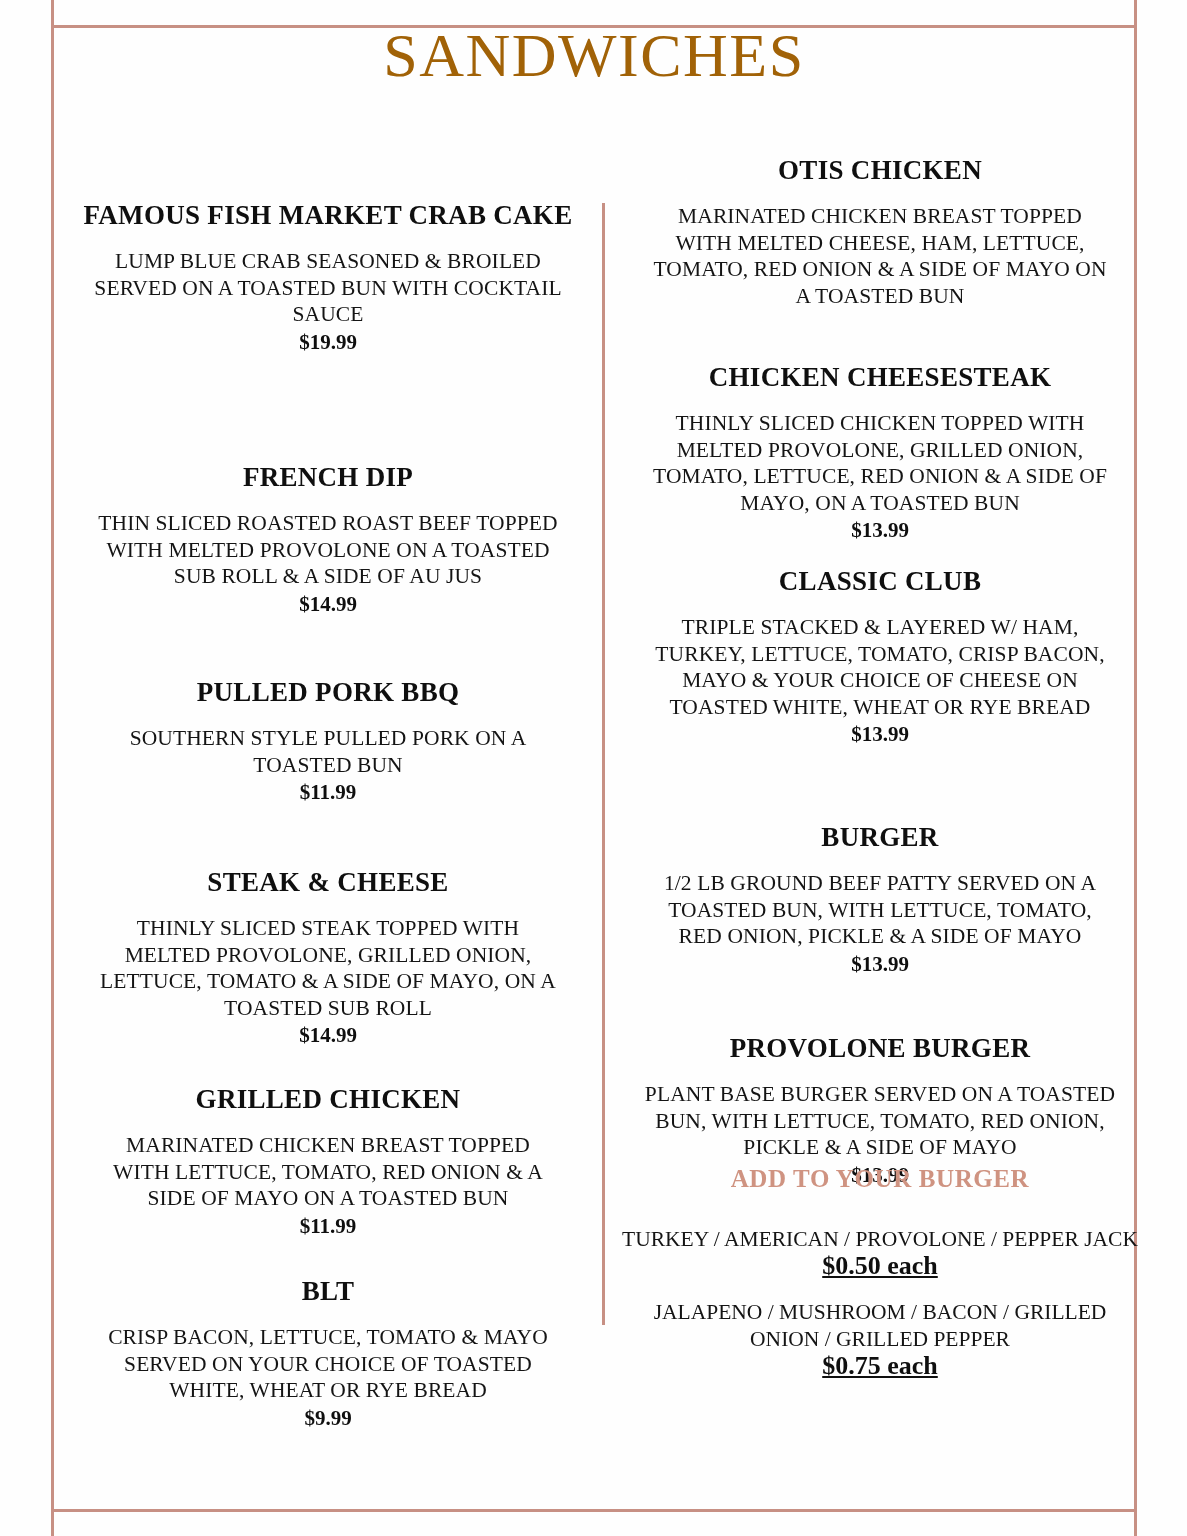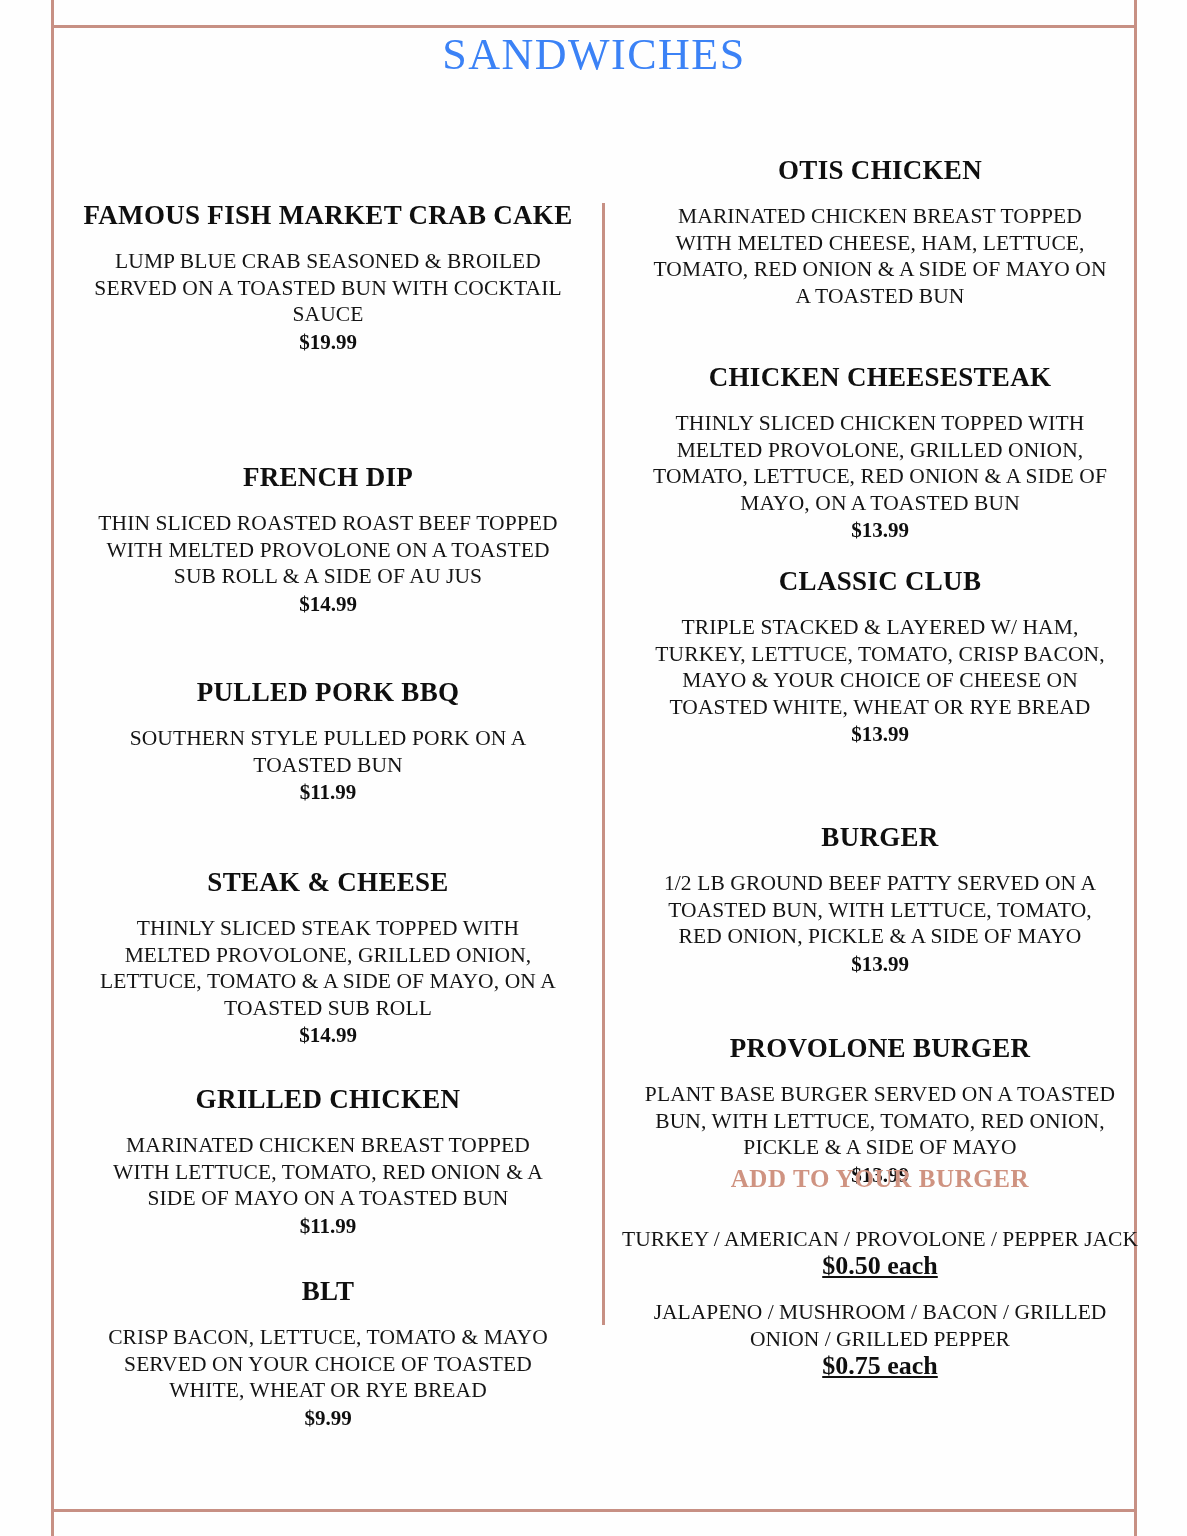--- a/index.html
+++ b/index.html
@@ -54,25 +54,25 @@
 
   
   .header {
     position: absolute;
     left: 54px;
     top: 20px;
     width: 1080px;
     text-align: center;
   }
   .menu-title {
-    font-size: 44px;
+    font-size: 62px;
     line-height: 70px;
     letter-spacing: 1.5px;
     font-weight: normal;
-    color: #3b82f6;
+    color: #a16207;
     margin: 0;
   }
   .menu-subtitle {
     font-size: 19.5px;
     line-height: 24px;
     font-weight: bold;
     letter-spacing: 0.2px;
     color: #1a1a1a;
     margin: 6px 0 0 0;
   }

